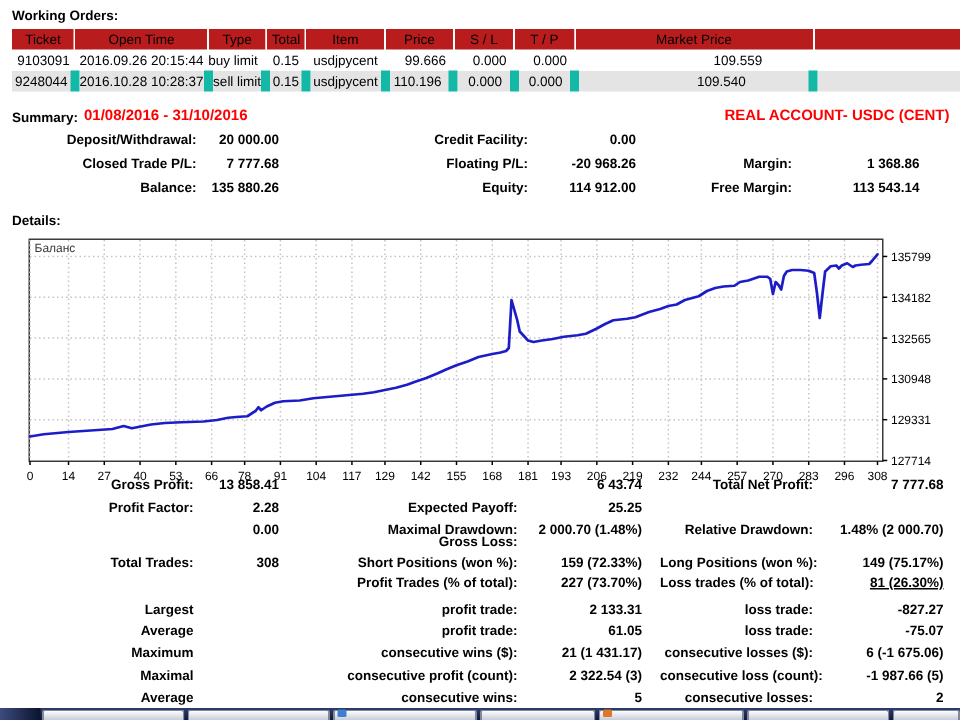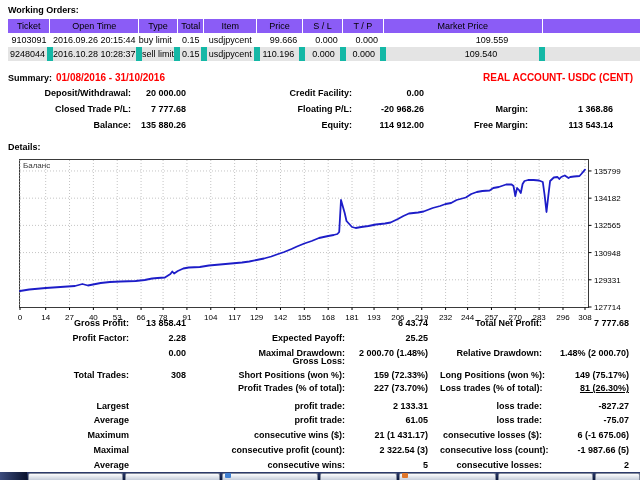--- a/index.html
+++ b/index.html
@@ -5,21 +5,21 @@
   html,body{margin:0;padding:0;background:#888;}
   #page{position:relative;width:640px;height:480px;background:#ffffff;overflow:hidden;
         font-family:"Liberation Sans",sans-serif;color:#000;}
   .abs{position:absolute;white-space:nowrap;}
   .bold9{font-weight:bold;font-size:9px;line-height:12px;}
   .red{color:#ff0000;}
   
   #wo-table{position:absolute;left:8px;top:19px;border-collapse:collapse;table-layout:fixed;
             font-size:9px;line-height:12px;}
   #wo-table td{height:14px;padding:0;white-space:nowrap;overflow:hidden;}
-  #wo-table tr.hdr td{background:#8b5cf6;text-align:center;border-left:1px solid #fff;font-weight:normal;}
+  #wo-table tr.hdr td{background:#b91c1c;text-align:center;border-left:1px solid #fff;font-weight:normal;}
   #wo-table tr.hdr td:first-child{border-left:none;}
   #wo-table tr.r1 td{background:#ffffff;}
   #wo-table tr.r2 td{background:#e4e4e4;border-left:6px solid #14b8a6;}
   #wo-table tr.r2 td:first-child{border-left:none;}
   
   .srow{position:absolute;left:0;top:0;width:640px;height:12px;}
   .srow span{position:absolute;top:0;text-align:right;font-weight:bold;font-size:9px;
              line-height:12px;white-space:nowrap;}
   
   #taskbar{position:absolute;left:0;top:472px;width:640px;height:8px;

